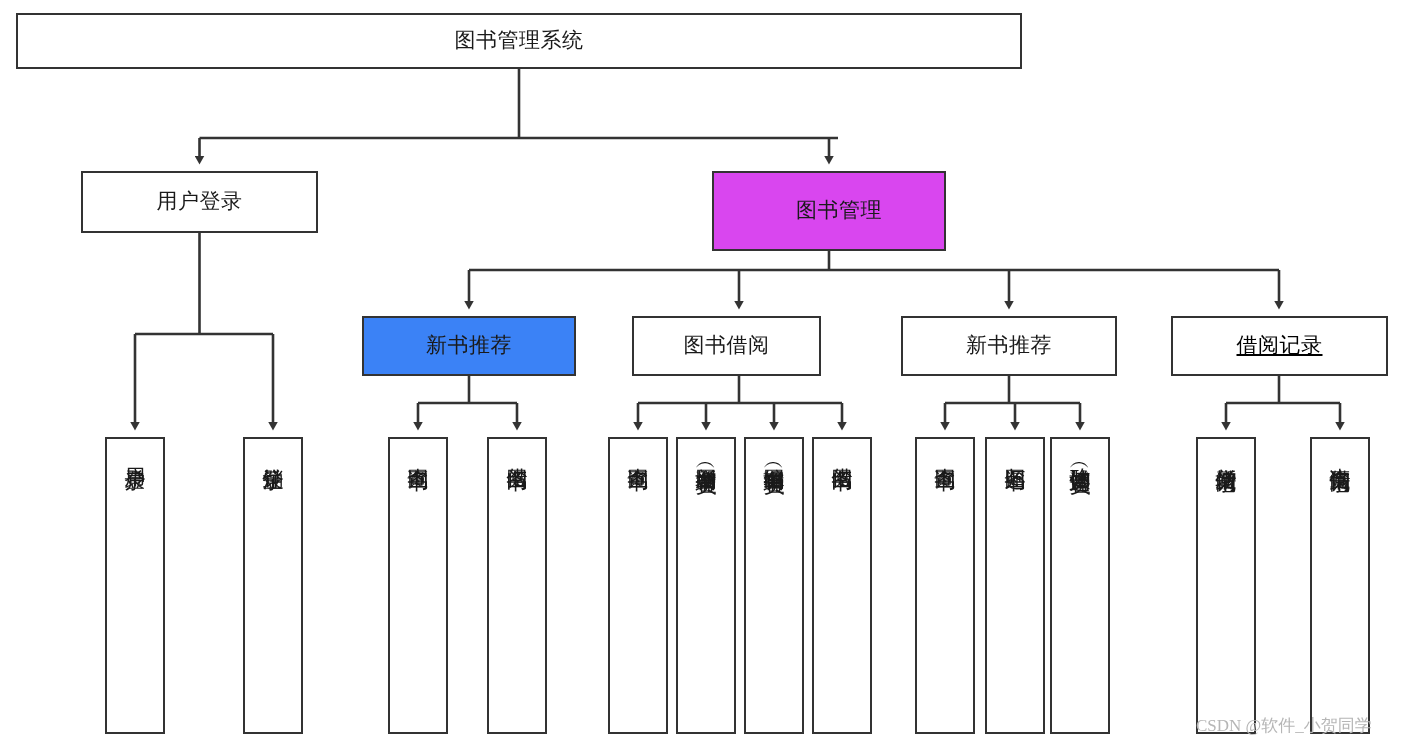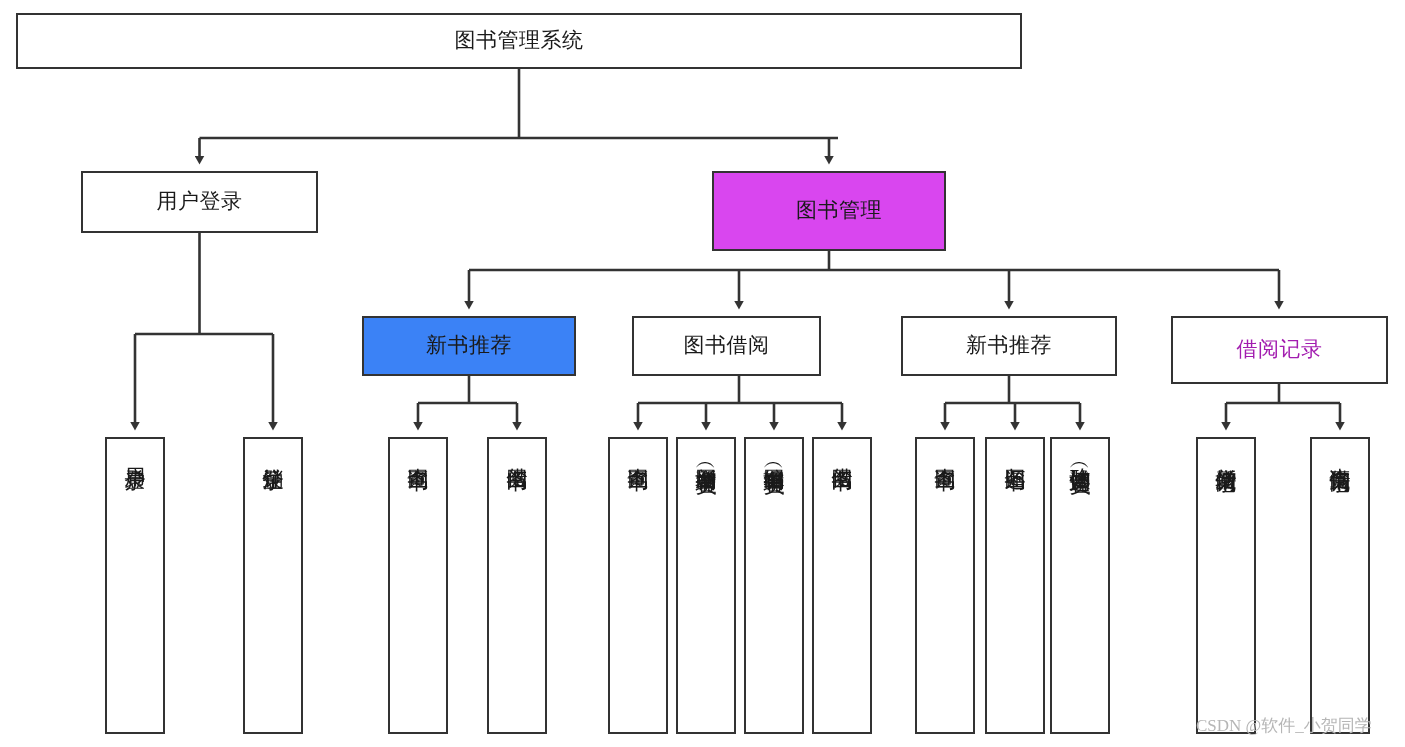--- a/index.html
+++ b/index.html
@@ -137,21 +137,21 @@
 
   <div class="node horizontal" style="left: 362px; top: 316px; width: 214px; height: 60px; border-color: rgb(51, 51, 51); background: #3b82f6; color: rgb(26, 26, 26);">
     <span class="node-label">新书推荐</span>
   </div>
   <div class="node horizontal" style="left: 632px; top: 316px; width: 189px; height: 60px; border-color: rgb(51, 51, 51); background: rgb(255, 255, 255); color: rgb(26, 26, 26);">
     <span class="node-label">图书借阅</span>
   </div>
   <div class="node horizontal" style="left: 901px; top: 316px; width: 216px; height: 60px; border-color: rgb(51, 51, 51); background: rgb(255, 255, 255); color: rgb(26, 26, 26);">
     <span class="node-label">新书推荐</span>
   </div>
-  <div class="node horizontal" style="left: 1171px; top: 316px; width: 217px; height: 68px; border-color: rgb(51, 51, 51); background: rgb(255, 255, 255); color: #a21caf;">
+  <div class="node horizontal" style="left: 1171px; top: 316px; width: 217px; height: 60px; border-color: rgb(51, 51, 51); background: rgb(255, 255, 255); color: #000000; text-decoration: underline;">
     <span class="node-label">借阅记录</span>
   </div>
 
   <div class="node vertical" style="left: 105px; top: 437px; width: 60px; height: 297px; border-color: rgb(51, 51, 51); background: rgb(255, 255, 255); color: rgb(26, 26, 26);">
     <span class="node-label">用户登录</span>
   </div>
   <div class="node vertical" style="left: 243px; top: 437px; width: 60px; height: 297px; border-color: rgb(51, 51, 51); background: rgb(255, 255, 255); color: rgb(26, 26, 26);">
     <span class="node-label">注销登录</span>
   </div>
   <div class="node vertical" style="left: 388px; top: 437px; width: 60px; height: 297px; border-color: rgb(51, 51, 51); background: rgb(255, 255, 255); color: rgb(26, 26, 26);">

